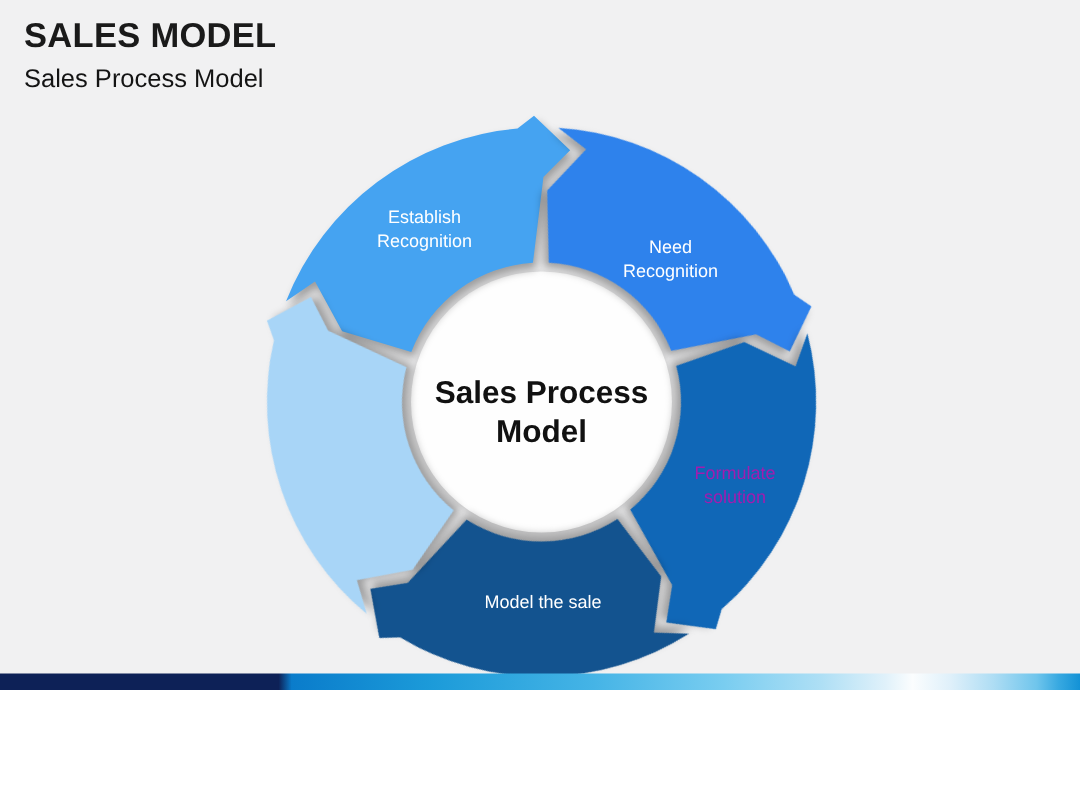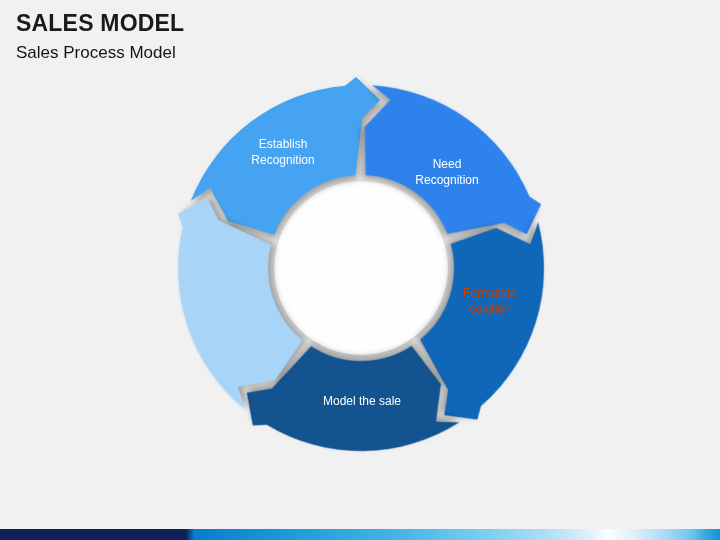--- a/index.html
+++ b/index.html
@@ -1,19 +1,19 @@
 <!DOCTYPE html>
 <html><head>
 <meta charset="utf-8">
 <style>
   html,body{margin:0;padding:0;}
   body{font-family:"Liberation Sans", sans-serif;}
   .slide{
     position:relative;
-    width:720px;height:540px;
+    width:720px;height:460px;
     background:#F1F1F2;
     overflow:hidden;
   }
   .slide-header{position:absolute;left:16px;top:10px;}
   .slide-title{
     margin:0;
     font-size:23px;font-weight:700;color:#1A1A1A;
     letter-spacing:.2px;
   }
   .slide-subtitle{
@@ -65,23 +65,25 @@
         <path transform="rotate(0 361 268)" d="M 190.7 200.9 A 183 183 0 0 1 345.0 85.7 L 356.0 77.1 L 380.1 100.1 L 362.3 118.0 L 355.3 175.2 A 93 93 0 0 0 274.2 234.7 L 228.1 220.9 L 210.0 187.7 Z" fill="#45A3F1"></path>
         <path transform="rotate(72 361 268)" d="M 190.7 200.9 A 183 183 0 0 1 345.0 85.7 L 356.0 77.1 L 380.1 100.1 L 362.3 118.0 L 355.3 175.2 A 93 93 0 0 0 274.2 234.7 L 228.1 220.9 L 210.0 187.7 Z" fill="#2E82EC"></path>
         <path transform="rotate(144 361 268)" d="M 190.7 200.9 A 183 183 0 0 1 345.0 85.7 L 356.0 77.1 L 380.1 100.1 L 362.3 118.0 L 355.3 175.2 A 93 93 0 0 0 274.2 234.7 L 228.1 220.9 L 210.0 187.7 Z" fill="#1067B7"></path>
         <path transform="rotate(216 361 268)" d="M 190.7 200.9 A 183 183 0 0 1 345.0 85.7 L 356.0 77.1 L 380.1 100.1 L 362.3 118.0 L 355.3 175.2 A 93 93 0 0 0 274.2 234.7 L 228.1 220.9 L 210.0 187.7 Z" fill="#13538F"></path>
         <path transform="rotate(288 361 268)" d="M 190.7 200.9 A 183 183 0 0 1 345.0 85.7 L 356.0 77.1 L 380.1 100.1 L 362.3 118.0 L 355.3 175.2 A 93 93 0 0 0 274.2 234.7 L 228.1 220.9 L 210.0 187.7 Z" fill="#A8D5F7"></path>
       </g>
     </svg>
 
     <div class="seg-label" style="left: 447px; top: 161px; color: rgb(255, 255, 255); margin-top: 12px;">Need
 Recognition</div>
-    <div class="seg-label" style="left: 490px; top: 302px; color: #c2410c;">Formulate
+    <div class="seg-label" style="left: 490px; top: 324px; color: #a21caf;">Formulate
 solution</div>
     <div class="seg-label" style="left: 362px; top: 402px; color: rgb(255, 255, 255);">Model the sale</div>
     <div class="seg-label" style="left: 283px; top: 153px; color: rgb(255, 255, 255);">Establish
 Recognition</div>
 
+    <div class="center-label" style="left:361px;top:276px;">Sales Process
+Model</div>
   </div>
 
   <div class="footer-bar" style="background: linear-gradient(90deg, rgb(13, 33, 87) 0%, rgb(13, 33, 87) 25.8%, rgb(10, 124, 203) 27%, rgb(28, 155, 217) 40%, rgb(69, 180, 230) 55%, rgb(121, 205, 240) 67%, rgb(174, 223, 245) 76%, rgb(224, 241, 250) 82%, rgb(251, 253, 254) 84.5%, rgb(223, 240, 250) 88%, rgb(174, 221, 244) 92%, rgb(111, 197, 236) 96%, rgb(56, 169, 225) 98%, rgb(19, 146, 214) 100%);"></div>
 
 </div>
 
 </body></html>

